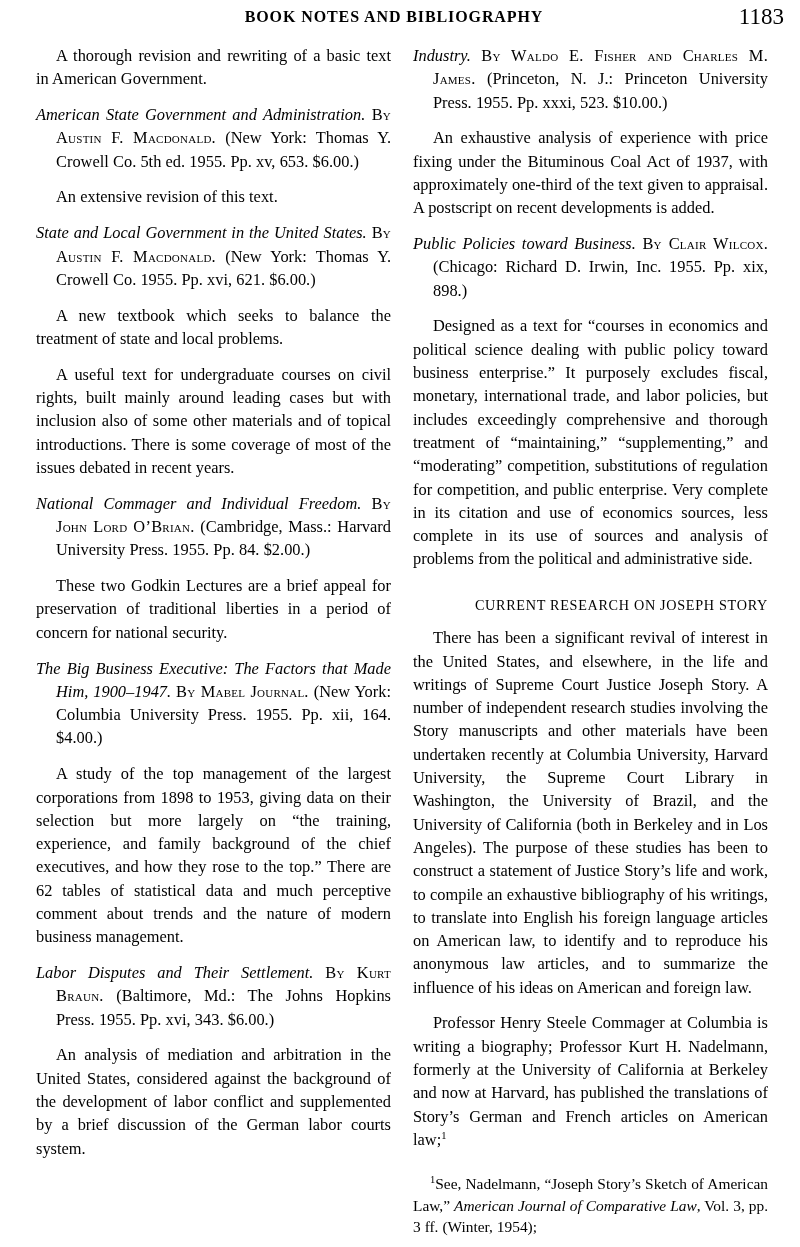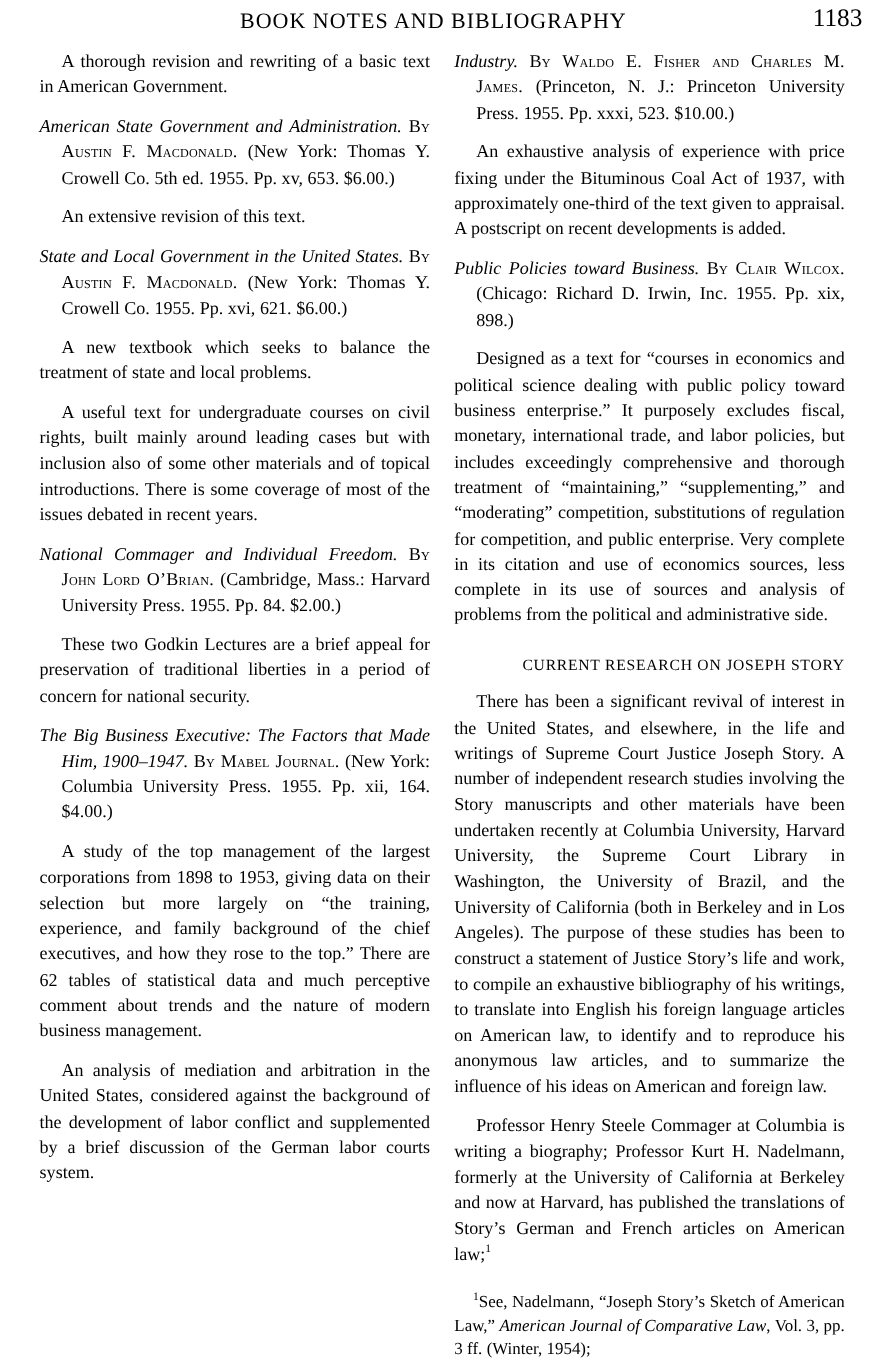--- a/index.html
+++ b/index.html
@@ -29,22 +29,22 @@
     top: 8px;
     left: 0;
     width: 800px;
     height: 26px;
   }
   .running-head-title {
     position: absolute;
     left: 0;
     width: 788px;
     text-align: center;
-    font-size: 20px;
-    font-weight: normal;
+    font-size: 16px;
+    font-weight: bold;
     letter-spacing: 0.9px;
     font-variant: small-caps;
     text-transform: uppercase;
   }
   .running-head-folio {
     position: absolute;
     right: 16px;
     top: -4px;
     font-size: 23px;
     font-weight: normal;
@@ -159,20 +159,21 @@
       <p class="para">A useful text for undergraduate courses on civil rights, built mainly around leading cases but with inclusion also of some other materials and of topical introductions. There is some coverage of most of the issues debated in recent years.</p>
 
       <p class="entry"><span class="ttl">National Commager and Individual Freedom.</span><span> </span><span class="sc">By John Lord O’Brian.</span><span> </span><span>(Cambridge, Mass.: Harvard University Press. 1955. Pp. 84. $2.00.)</span></p>
 
       <p class="para">These two Godkin Lectures are a brief appeal for preservation of traditional liberties in a period of concern for national security.</p>
 
       <p class="entry"><span class="ttl">The Big Business Executive: The Factors that Made Him, 1900–1947.</span><span> </span><span class="sc">By Mabel Journal.</span><span> </span><span>(New York: Columbia University Press. 1955. Pp. xii, 164. $4.00.)</span></p>
 
       <p class="para">A study of the top management of the largest corporations from 1898 to 1953, giving data on their selection but more largely on “the training, experience, and family background of the chief executives, and how they rose to the top.” There are 62 tables of statistical data and much perceptive comment about trends and the nature of modern business management.</p>
 
+      <p class="entry"><span class="ttl">Labor Disputes and Their Settlement.</span><span> </span><span class="sc">By Kurt Braun.</span><span> </span><span>(Baltimore, Md.: The Johns Hopkins Press. 1955. Pp. xvi, 343. $6.00.)</span></p>
 
       <p class="para">An analysis of mediation and arbitration in the United States, considered against the background of the development of labor conflict and supplemented by a brief discussion of the German labor courts system.</p>
 
     </div>
 
     <div class="col col-right">
 
       <p class="entry"><span class="ttl">Industry.</span><span> </span><span class="sc">By Waldo E. Fisher and Charles M. James.</span><span> </span><span>(Princeton, N. J.: Princeton University Press. 1955. Pp. xxxi, 523. $10.00.)</span></p>
 
       <p class="para">An exhaustive analysis of experience with price fixing under the Bituminous Coal Act of 1937, with approximately one-third of the text given to appraisal. A postscript on recent developments is added.</p>

